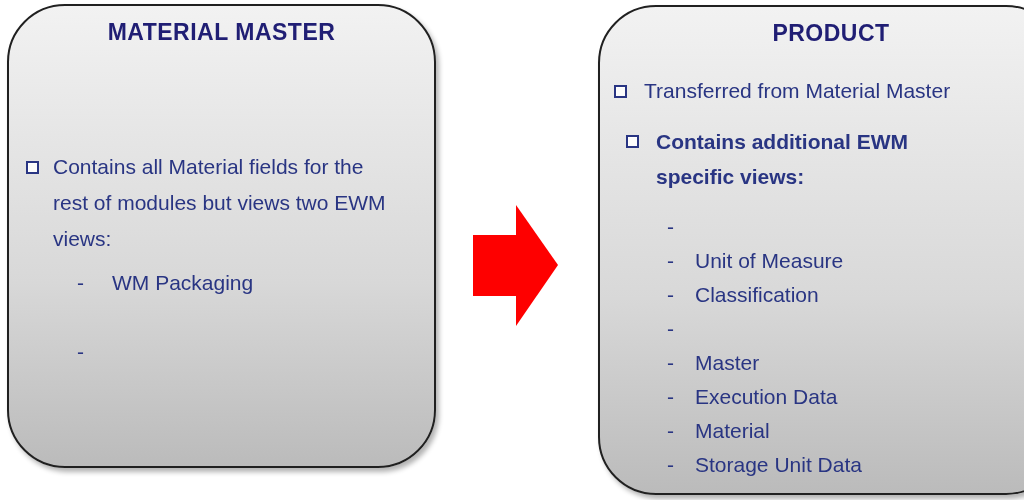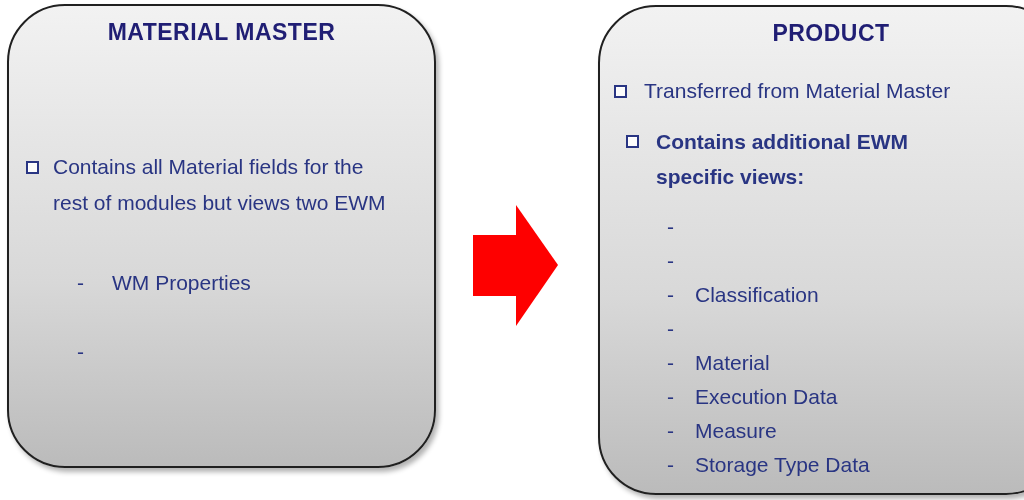--- a/index.html
+++ b/index.html
@@ -101,26 +101,27 @@
 <div id="stage">
 
   <div class="box" id="left-box">
     <div class="box-title">MATERIAL MASTER</div>
 
     <div class="bullet-row" id="lb-b1">
       <span class="sq"></span>
       <div>
         <div>Contains all Material fields for the</div>
         <div>rest of modules but views two EWM</div>
+        <div>views:</div>
       </div>
     </div>
 
     <div class="sub-row" id="lb-s1">
       <span class="dash dash-l">-</span>
-      <span>WM Properties</span>
+      <span>WM Packaging</span>
     </div>
     <div class="sub-row" id="lb-s2">
       <span class="dash dash-l">-</span>
     </div>
   </div>
 
   <div id="arrow">
     <div class="arrow-body"></div>
     <div class="arrow-head"></div>
   </div>
@@ -140,40 +141,41 @@
         <div>specific views:</div>
       </div>
     </div>
 
     <div id="rb-subs">
       <div class="r-sub">
         <span class="dash dash-r">-</span>
       </div>
       <div class="r-sub">
         <span class="dash dash-r">-</span>
+        <span>Unit of Measure</span>
       </div>
       <div class="r-sub">
         <span class="dash dash-r">-</span>
         <span>Classification</span>
       </div>
       <div class="r-sub">
         <span class="dash dash-r">-</span>
       </div>
       <div class="r-sub">
         <span class="dash dash-r">-</span>
-        <span>Material</span>
+        <span>Master</span>
       </div>
       <div class="r-sub">
         <span class="dash dash-r">-</span>
         <span>Execution Data</span>
       </div>
       <div class="r-sub">
         <span class="dash dash-r">-</span>
-        <span>Measure</span>
+        <span>Material</span>
       </div>
       <div class="r-sub">
         <span class="dash dash-r">-</span>
-        <span>Storage Type Data</span>
+        <span>Storage Unit Data</span>
       </div>
     </div>
   </div>
 
 </div>
 
 </body></html>

